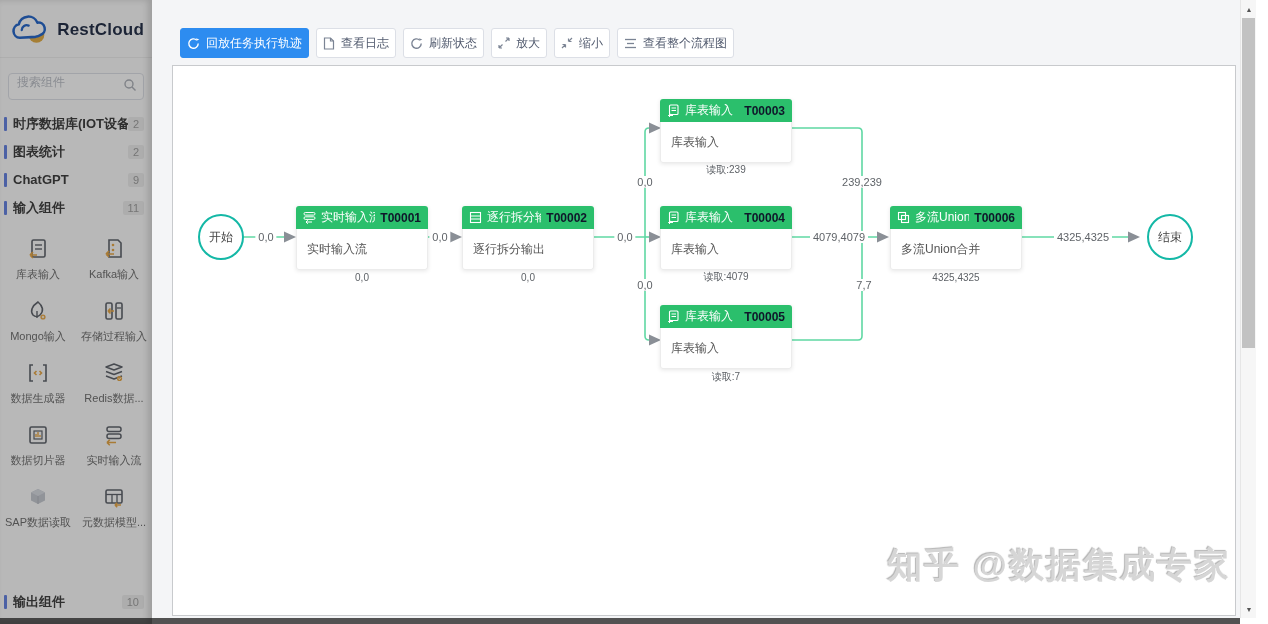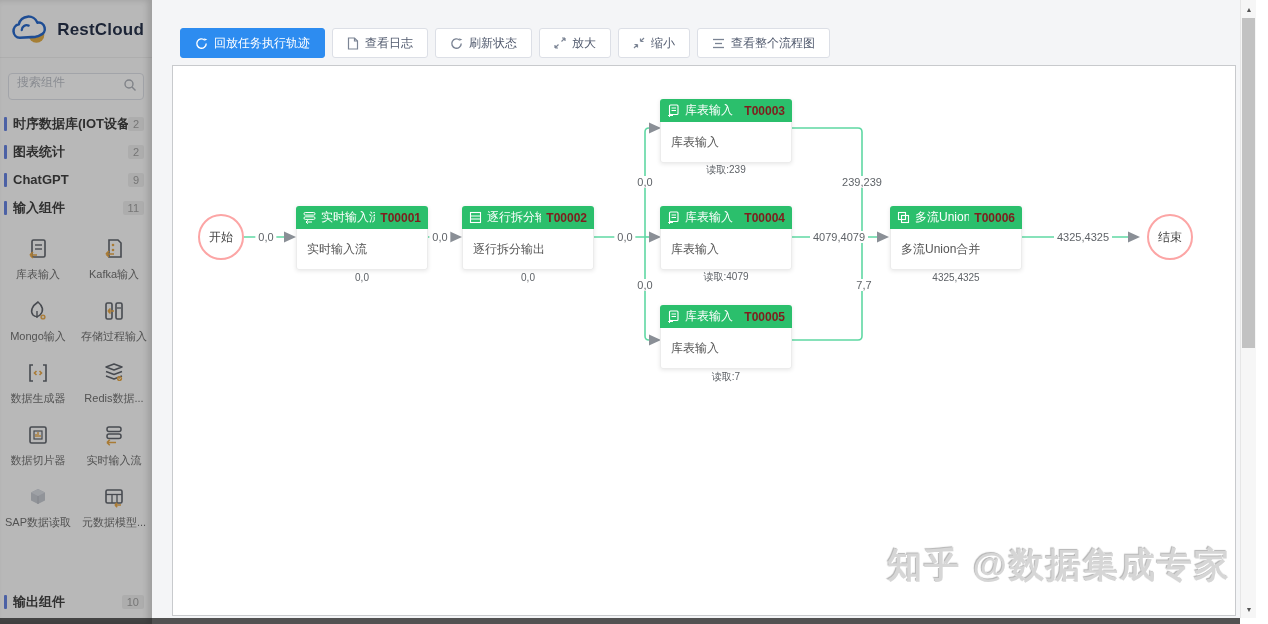--- a/index.html
+++ b/index.html
@@ -22,35 +22,35 @@
   .comp-grid { display:grid; grid-template-columns:1fr 1fr; margin-top:8px; }
   .comp { height:62px; display:flex; flex-direction:column; align-items:center; justify-content:flex-start; padding-top:4px; cursor:pointer; overflow:hidden; }
   .comp-ico { height:30px; display:flex; align-items:center; justify-content:center; }
   .comp-label { font-size:11px; color:#666; margin-top:3px; white-space:nowrap; overflow:hidden; max-width:74px; }
   .cat-bottom { position:absolute; left:0; right:0; bottom:8px; }
   .sidebar-dim { position:absolute; left:0; top:0; width:152px; height:624px; background:rgba(40,40,40,.32); z-index:6; pointer-events:none; box-shadow:inset -4px 0 6px rgba(0,0,0,.15); }
 
   
   .main { position:absolute; left:152px; top:0; width:1088px; height:618px; background:#f4f5f7; z-index:1; }
   .toolbar { position:absolute; left:28px; top:28px; display:flex; gap:7px; }
-  .tbtn { display:flex; align-items:center; gap:6px; height:30px; padding:0 14px; background:#fff; border:1px solid #dcdfe6; border-radius:3px; font-size:12px; color:#515a6e; cursor:pointer; white-space:nowrap; }
+  .tbtn { display:flex; align-items:center; gap:6px; height:30px; padding:0 6px; background:#fff; border:1px solid #dcdfe6; border-radius:3px; font-size:12px; color:#515a6e; cursor:pointer; white-space:nowrap; }
   .tbtn.primary { background:#2d8cf0; border-color:#2d8cf0; color:#fff; }
   .tbtn svg { flex:0 0 auto; }
 
   
   .canvas { position:absolute; left:20px; top:65px; width:1064px; height:551px; background:#fff; border:1px solid #c8cacd; }
   .edges { position:absolute; left:0; top:0; z-index:1; }
   .elabel { position:absolute; transform:translate(-50%,-50%); font-size:11px; color:#5f6368; background:#fff; padding:0 3px; z-index:2; white-space:nowrap; }
   .slabel { position:absolute; transform:translate(-50%,-50%); font-size:10px; color:#5f6368; z-index:2; white-space:nowrap; }
   .node { position:absolute; width:132px; z-index:3; border-radius:3px; box-shadow:0 1px 4px rgba(0,0,0,.10); cursor:pointer; }
   .node-head { display:flex; align-items:center; gap:5px; height:23px; background:#2bbf6c; border-radius:3px 3px 0 0; padding:0 7px; }
   .nh-title { flex:1; font-size:12px; color:#fff; white-space:nowrap; overflow:hidden; }
-  .nh-id { font-size:12px; font-weight:bold; color:#7f1d1d; }
+  .nh-id { font-size:12px; font-weight:bold; color:#0f172a; }
   .node-body { height:41px; background:#fff; border:1px solid #ececec; border-top:none; border-radius:0 0 3px 3px; font-size:12px; color:#555; display:flex; align-items:center; padding-left:10px; }
-  .circle { position:absolute; width:46px; height:46px; border:2px solid #fca5a5; border-radius:50%; background:#fff; display:flex; align-items:center; justify-content:center; font-size:12px; color:#444; z-index:3; cursor:pointer; }
+  .circle { position:absolute; width:46px; height:46px; border:2px solid #14b8a6; border-radius:50%; background:#fff; display:flex; align-items:center; justify-content:center; font-size:12px; color:#444; z-index:3; cursor:pointer; }
   .watermark { position:absolute; right:4px; bottom:26px; font-size:35px; font-weight:bold; color:#d6d6d6; letter-spacing:2px; z-index:4; text-shadow:1px 1px 0 #fff,-1px -1px 1px #b5b5b5; white-space:nowrap; }
 
   
   .vscroll { position:absolute; left:1240px; top:0; width:16px; height:618px; background:#f6f6f6; border-left:1px solid #e6e6e6; z-index:2; }
   .vthumb { position:absolute; left:1px; top:18px; width:13px; height:330px; background:#c2c2c2; cursor:pointer; }
   .varrow { position:absolute; left:0; width:16px; height:14px; display:flex; align-items:center; justify-content:center; font-size:7px; color:#555; cursor:pointer; }
   .varrow.up { top:2px; } .varrow.down { bottom:2px; }
   .bottombar { position:absolute; left:0; bottom:0; width:1240px; height:6px; background:#525252; z-index:5; }
 </style>
 </head>

